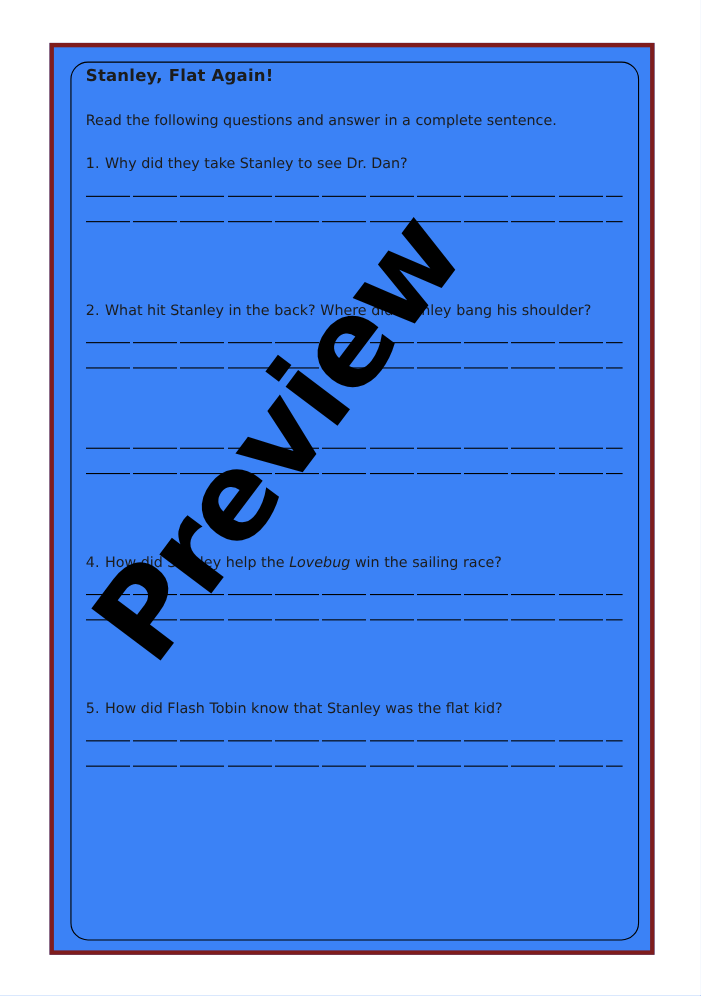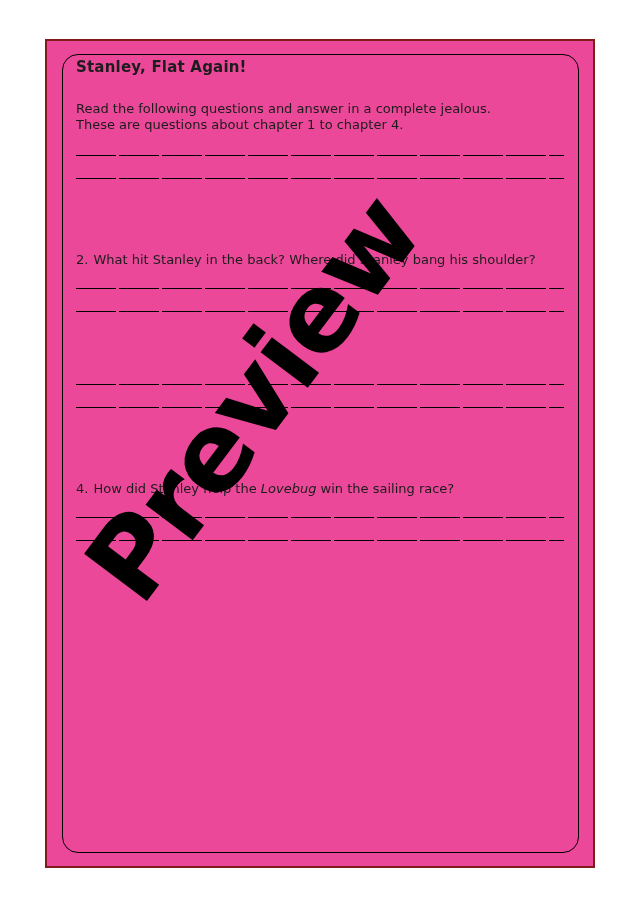--- a/index.html
+++ b/index.html
@@ -11,23 +11,23 @@
     font-family: "DejaVu Sans", "Liberation Sans", sans-serif;
     color: #1c1c1c;
     overflow: hidden;
   }
   .outer-border {
     position: absolute;
     left: 45px;
     top: 39px;
     width: 550px;
     height: 829px;
-    border: 2px solid #7f1d1d;
+    border: 4px solid #7f1d1d;
     box-sizing: border-box;
-    background: #ec4899;
+    background: #3b82f6;
   }
   .inner-box {
     position: absolute;
     left: 15px;
     top: 13px;
     width: 517px;
     height: 799px;
     border: 1px solid #000000;
     border-radius: 16px;
     box-sizing: border-box;
@@ -84,26 +84,28 @@
 
 <div class="canvas">
   <div class="outer-border">
     <div class="inner-box">
 
       <div class="header-row">
         <span>Stanley, Flat Again!</span>
       </div>
 
       <div class="instructions">
-        <div>Read the following questions and answer in a complete jealous.</div>
-        <div>These are questions about chapter 1 to chapter 4.</div>
+        <div>Read the following questions and answer in a complete sentence.</div>
       </div>
 
       <div class="questions" id="questions">
   <div class="question">
+    <div class="q-text">
+      <span class="q-num">1.</span><span class="q-pre">Why did they take Stanley to see Dr. Dan?</span><i class="q-italic"></i><span class="q-post"></span>
+    </div>
   <div class="answer-line"></div>
             <div class="answer-line"></div>
           </div>
 
   <div class="question">
     <div class="q-text">
       <span class="q-num">2.</span><span class="q-pre">What hit Stanley in the back? Where did Stanley bang his shoulder?</span><i class="q-italic"></i><span class="q-post"></span>
     </div>
   <div class="answer-line"></div>
             <div class="answer-line"></div>
@@ -115,20 +117,27 @@
           </div>
 
   <div class="question">
     <div class="q-text">
       <span class="q-num">4.</span><span class="q-pre">How did Stanley help the </span><i class="q-italic">Lovebug</i><span class="q-post"> win the sailing race?</span>
     </div>
   <div class="answer-line"></div>
             <div class="answer-line"></div>
           </div>
 
+  <div class="question">
+    <div class="q-text">
+      <span class="q-num">5.</span><span class="q-pre">How did Flash Tobin know that Stanley was the flat kid?</span><i class="q-italic"></i><span class="q-post"></span>
+    </div>
+  <div class="answer-line"></div>
+            <div class="answer-line"></div>
+          </div>
 
 </div>
 
     </div>
   </div>
 
   <div class="watermark">Preview</div>
 </div>
 
 </body></html>

